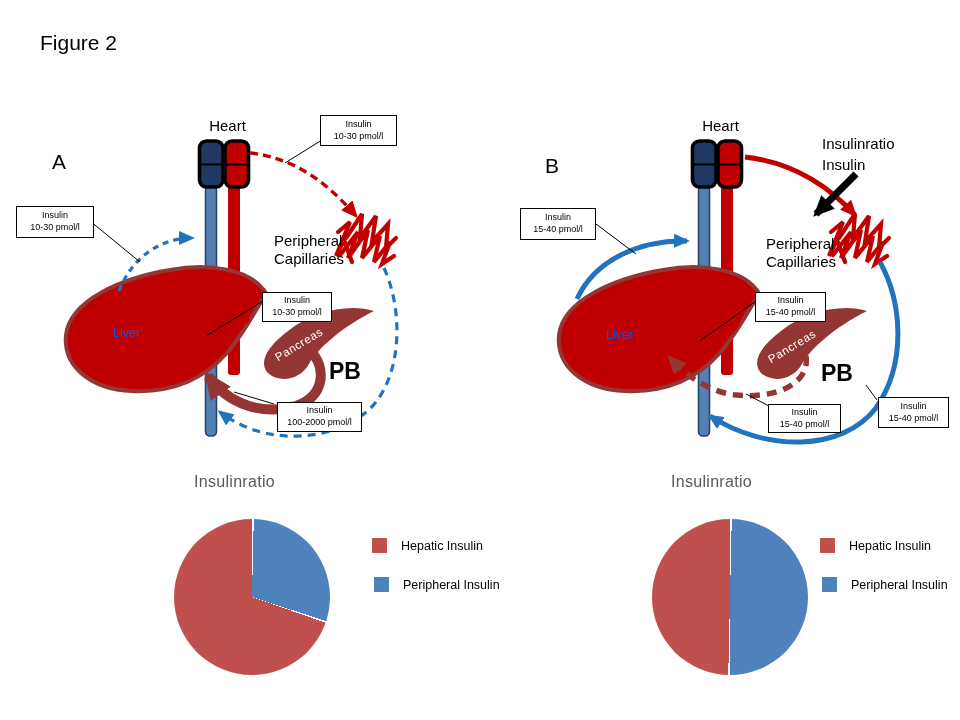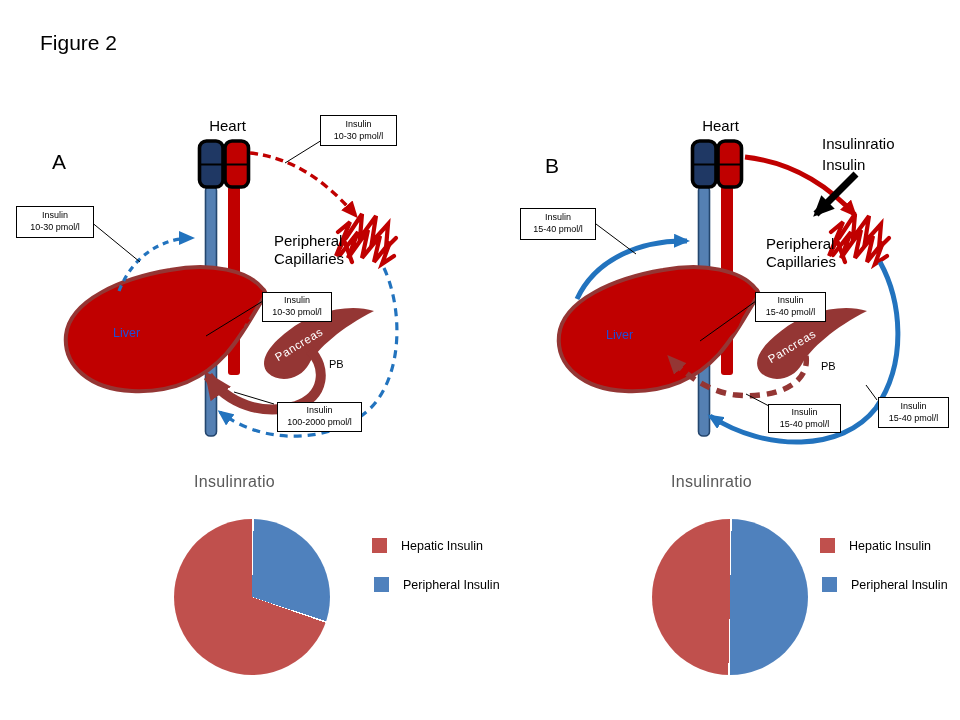--- a/index.html
+++ b/index.html
@@ -22,21 +22,21 @@
   .lbl{position:absolute;white-space:nowrap;}
   .figure-title{left:40px;top:31px;font-size:21px;}
   .panel-letter{font-size:21px;}
   .organ-label{font-size:15px;}
   .white-label{color:#1d4ed8;font-size:12.5px;}
   .two-line{text-align:center;line-height:1.22;white-space:normal;}
   .pancreas-label{
     font-size:11.5px;color:#fff;letter-spacing:.6px;
     transform:rotate(-31deg);transform-origin:0 50%;
   }
-  .pb-label{font-size:11px;font-weight:400;}
+  .pb-label{font-size:23px;font-weight:700;}
   .note{
     position:absolute;background:#fff;border:1.3px solid #000;
     font-size:9px;line-height:1.3;text-align:center;padding:2px 1px;
     display:flex;flex-direction:column;justify-content:center;
   }
   .note span{display:block;}
   .chart-title{font-size:16px;color:var(--title-gray);letter-spacing:.3px;}
   .pie{position:absolute;width:156px;height:156px;border-radius:50%;}
   .legend-row{position:absolute;display:flex;align-items:center;gap:14px;}
   .swatch{width:15px;height:15px;display:inline-block;}

